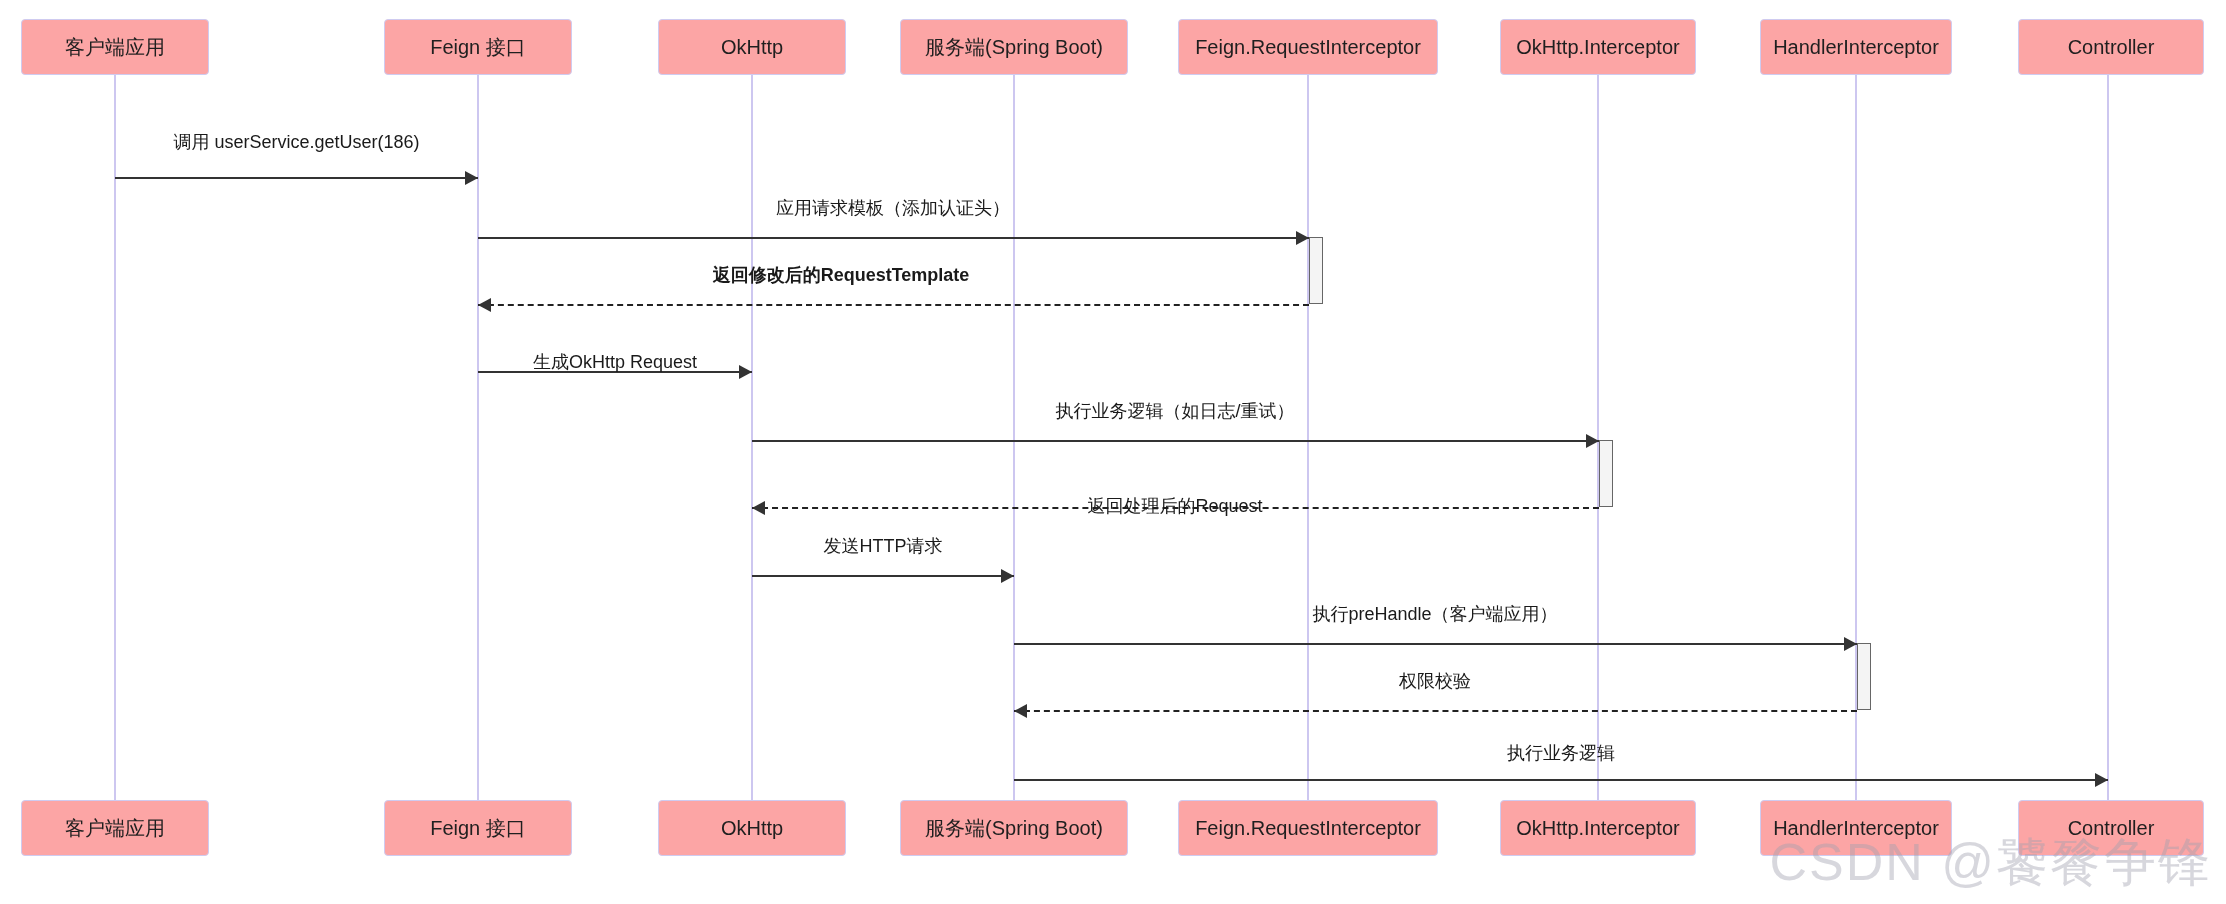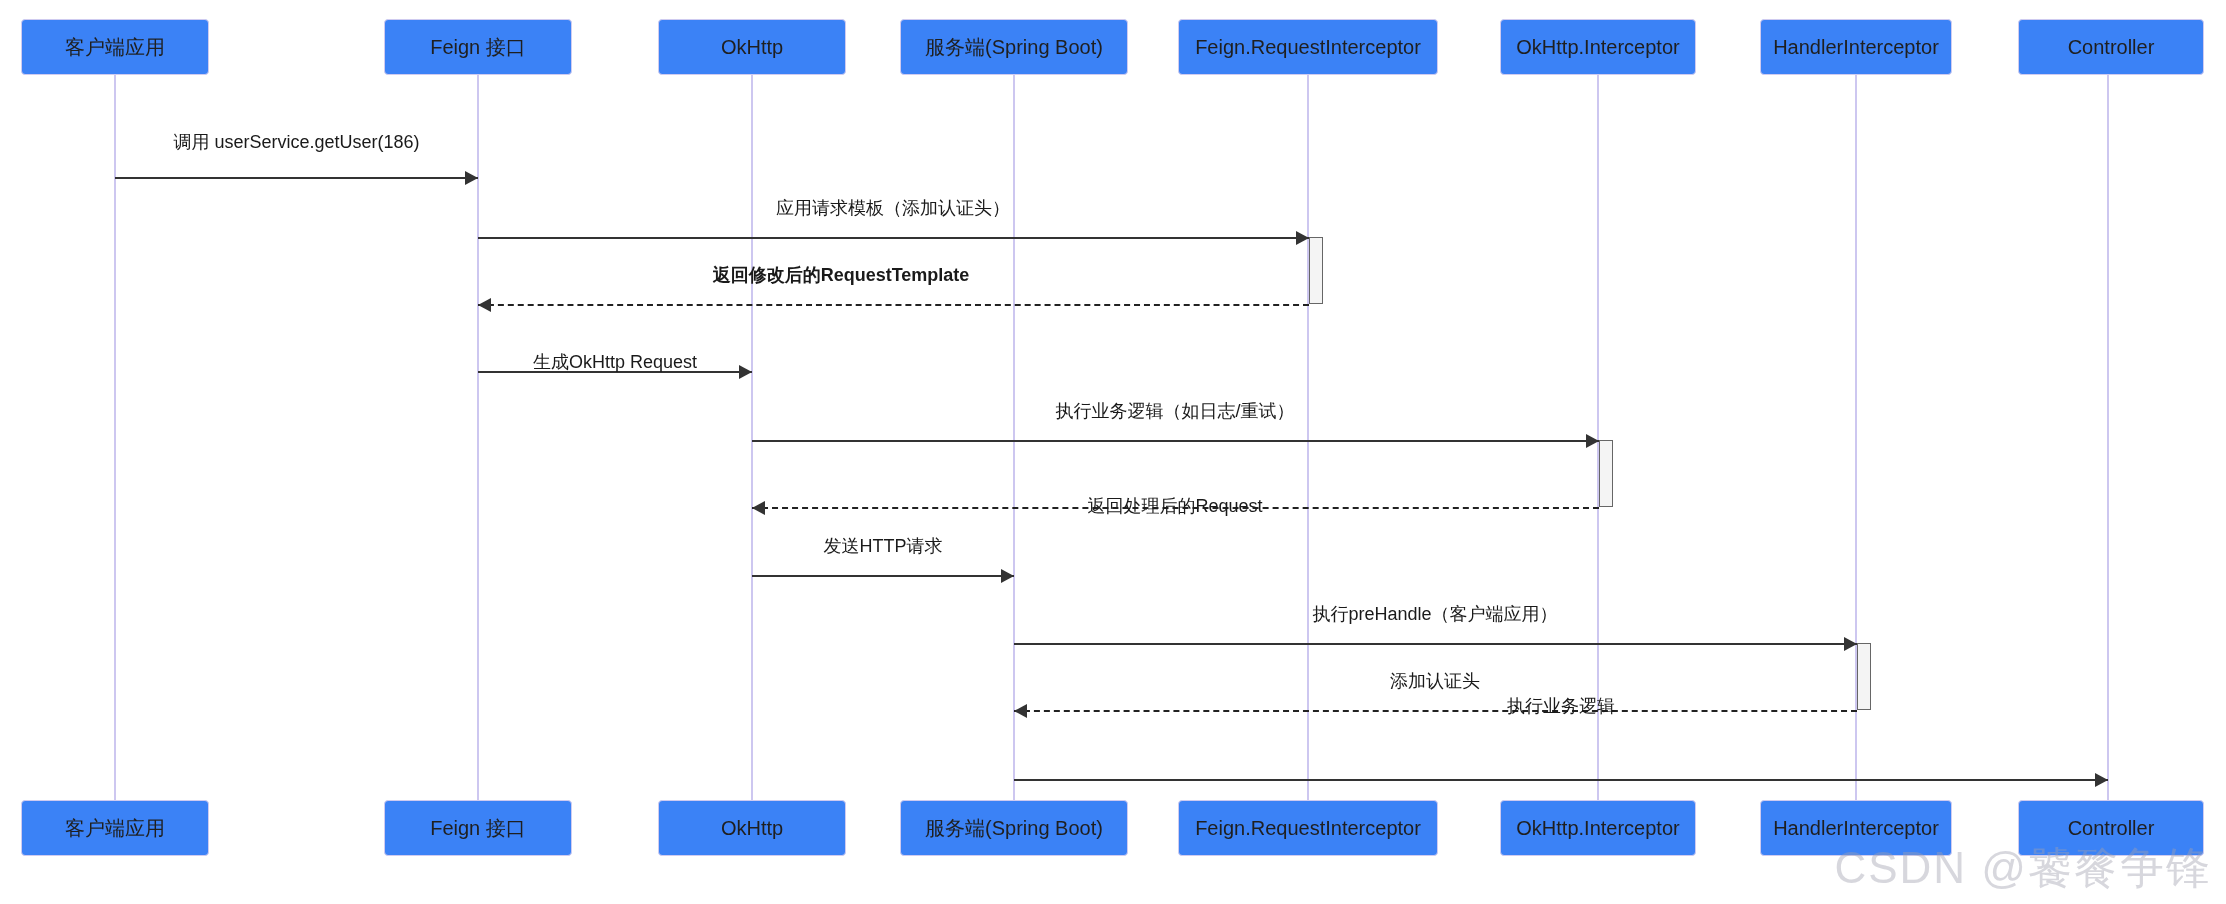--- a/index.html
+++ b/index.html
@@ -13,21 +13,21 @@
   #diagram-root {
     position: relative;
     width: 2226px;
     height: 904px;
     background: #ffffff;
     overflow: hidden;
   }
   .participant-box {
     position: absolute;
     box-sizing: border-box;
-    background: #3b82f6;
+    background: #fca5a5;
     border: 1px solid #cfcbf0;
     border-radius: 4px;
     display: flex;
     align-items: center;
     justify-content: center;
     text-align: center;
     color: #1f1f1f;
     font-size: 20px;
     line-height: 1.2;
     padding: 2px 6px;
@@ -71,21 +71,21 @@
   .arrowhead.right {
     border-left: 13px solid #333333;
   }
   .arrowhead.left {
     border-right: 13px solid #333333;
   }
   #watermark {
     position: absolute;
     right: 14px;
     bottom: 6px;
-    font-size: 44px;
+    font-size: 52px;
     color: rgba(160, 160, 175, 0.42);
     letter-spacing: 2px;
     white-space: nowrap;
     pointer-events: none;
     user-select: none;
     text-align: center;
   }
 </style>
 </head>
 <body>
@@ -169,19 +169,19 @@
     <div class="arrowhead left" style="top: 501px; left: 752px;"></div>
     <div class="msg-label" style="left: 1175px; top: 469px; margin-top: 28px;">返回处理后的Request</div>
     <div class="msg-line" style="left: 752px; top: 575px; width: 262px;"></div>
     <div class="arrowhead right" style="top: 569px; left: 1001px;"></div>
     <div class="msg-label" style="left: 883px; top: 537px;">发送HTTP请求</div>
     <div class="msg-line" style="left: 1014px; top: 643px; width: 843px;"></div>
     <div class="arrowhead right" style="top: 637px; left: 1844px;"></div>
     <div class="msg-label" style="left: 1435px; top: 605px;">执行preHandle（客户端应用）</div>
     <div class="msg-line dashed" style="left: 1014px; top: 710px; width: 843px;"></div>
     <div class="arrowhead left" style="top: 704px; left: 1014px;"></div>
-    <div class="msg-label" style="left: 1435px; top: 672px;">添加认证头</div>
+    <div class="msg-label" style="left: 1435px; top: 672px;">权限校验</div>
     <div class="msg-line" style="left: 1014px; top: 779px; width: 1094px;"></div>
     <div class="arrowhead right" style="top: 773px; left: 2095px;"></div>
-    <div class="msg-label" style="left: 1561px; top: 698px; font-family: Liberation Mono, monospace;">执行业务逻辑</div>
+    <div class="msg-label" style="left: 1561px; top: 744px;">执行业务逻辑</div>
   </div>
 
 <div id="watermark">CSDN @饕餮争锋</div>
 
 </body></html>

